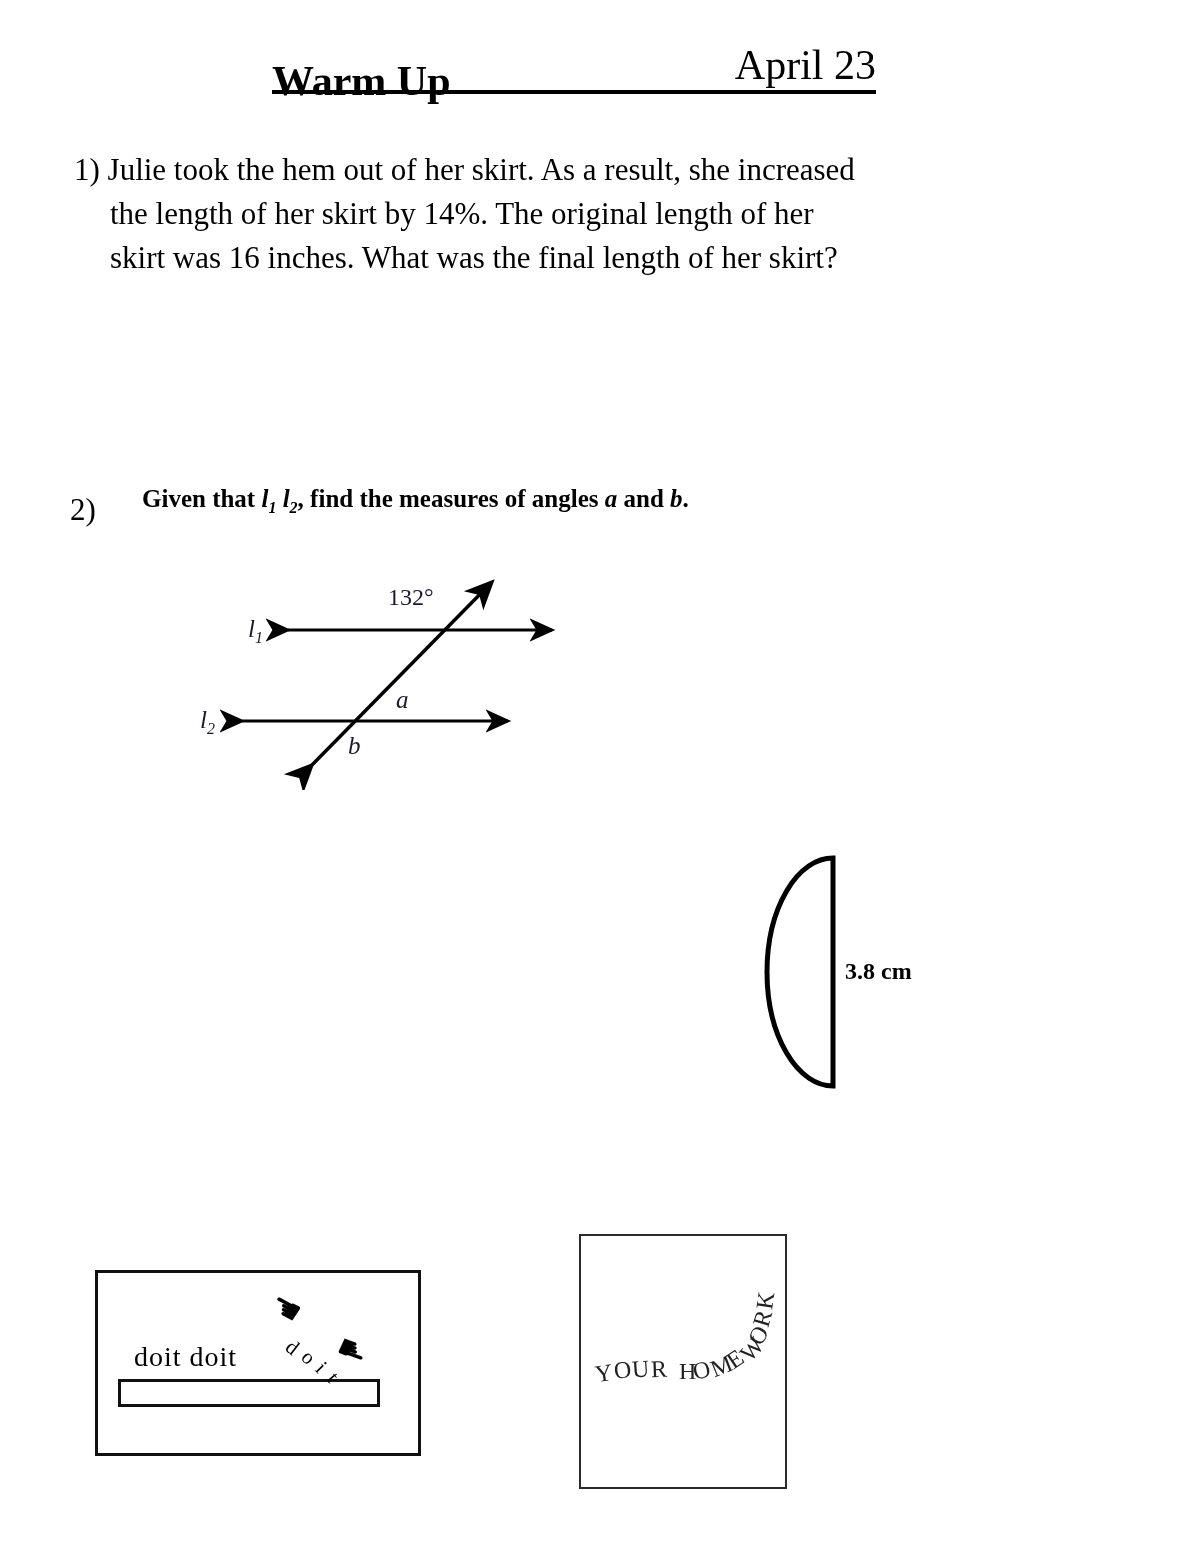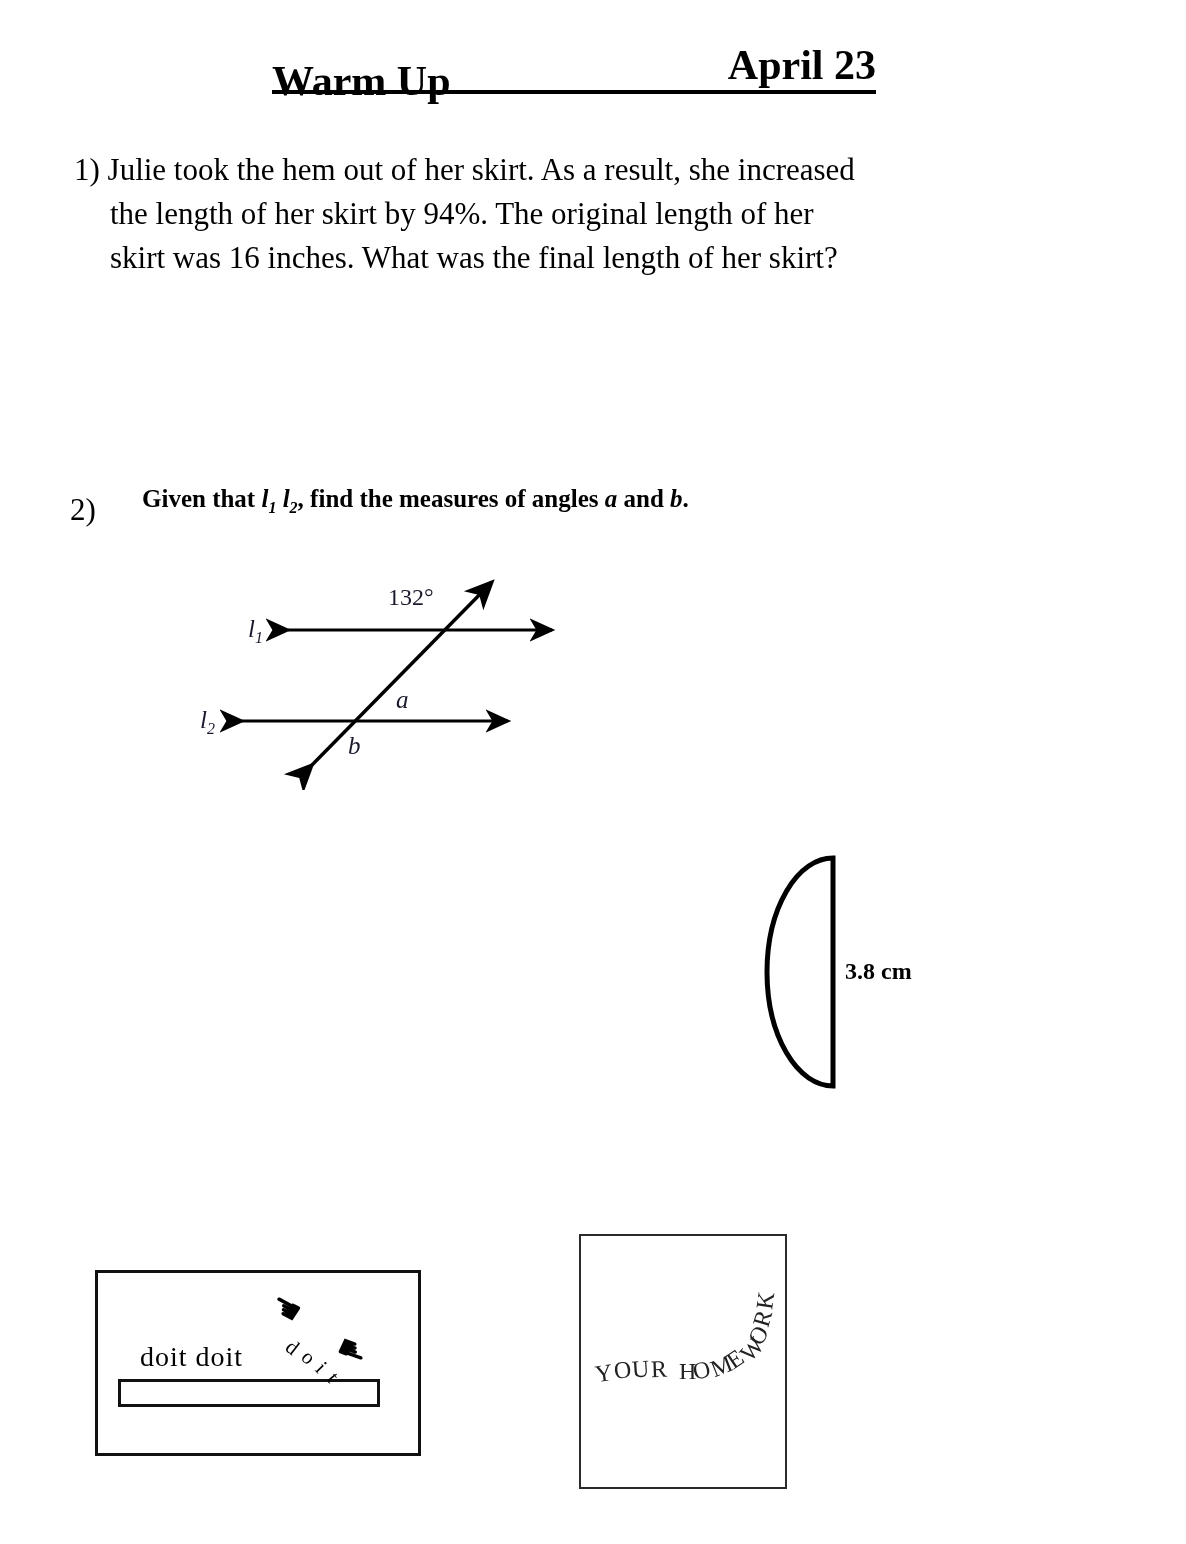--- a/index.html
+++ b/index.html
@@ -41,21 +41,21 @@
     font-family: "Liberation Serif", "DejaVu Serif", serif;
     letter-spacing: 0px;
     white-space: nowrap;
     line-height: 46px;
   }
   .title-date {
     position: absolute;
     right: 0px;
     top: 0px;
     font-size: 42px;
-    font-weight: bold;
+    font-weight: normal;
     font-family: "Liberation Serif", "DejaVu Serif", serif;
     white-space: nowrap;
     line-height: 46px;
   }
   .title-underline {
     position: absolute;
     left: 0px;
     top: 48px;
     width: 604px;
     height: 4px;
@@ -164,21 +164,21 @@
     position: absolute;
     left: 95px;
     top: 1270px;
     width: 320px;
     height: 180px;
     border: 3px solid #111111;
     background: #ffffff;
   }
   .doit-text {
     position: absolute;
-    left: 42px;
+    left: 36px;
     top: 68px;
     font-size: 28px;
     letter-spacing: 1px;
     white-space: nowrap;
     font-family: "Liberation Serif", "DejaVu Serif", serif;
   }
   .doit-input {
     position: absolute;
     left: 20px;
     top: 106px;
@@ -258,21 +258,21 @@
 <div class="page">
 
   <div class="title-row">
     <div class="title-main">Warm Up</div>
     <div class="title-date">April 23</div>
     <div class="title-underline"></div>
   </div>
 
   <div class="q1">
     <div class="q1-line first">1) Julie took the hem out of her skirt.  As a result, she increased</div>
-    <div class="q1-line cont">the length of her skirt by 94%.  The original length of her</div>
+    <div class="q1-line cont">the length of her skirt by 14%.  The original length of her</div>
     <div class="q1-line cont">skirt was 16 inches.  What was the final length of her skirt?</div>
   </div>
 
   <div class="q2-number">2)</div>
 
   <div class="q2-text">
     <span>Given that</span>
     <span class="lbl"><span>l</span><span class="sub">1</span></span>
     <span class="lbl"><span>l</span><span class="sub">2</span></span><span>, find the measures of angles</span>
     <span class="lbl">a</span>

